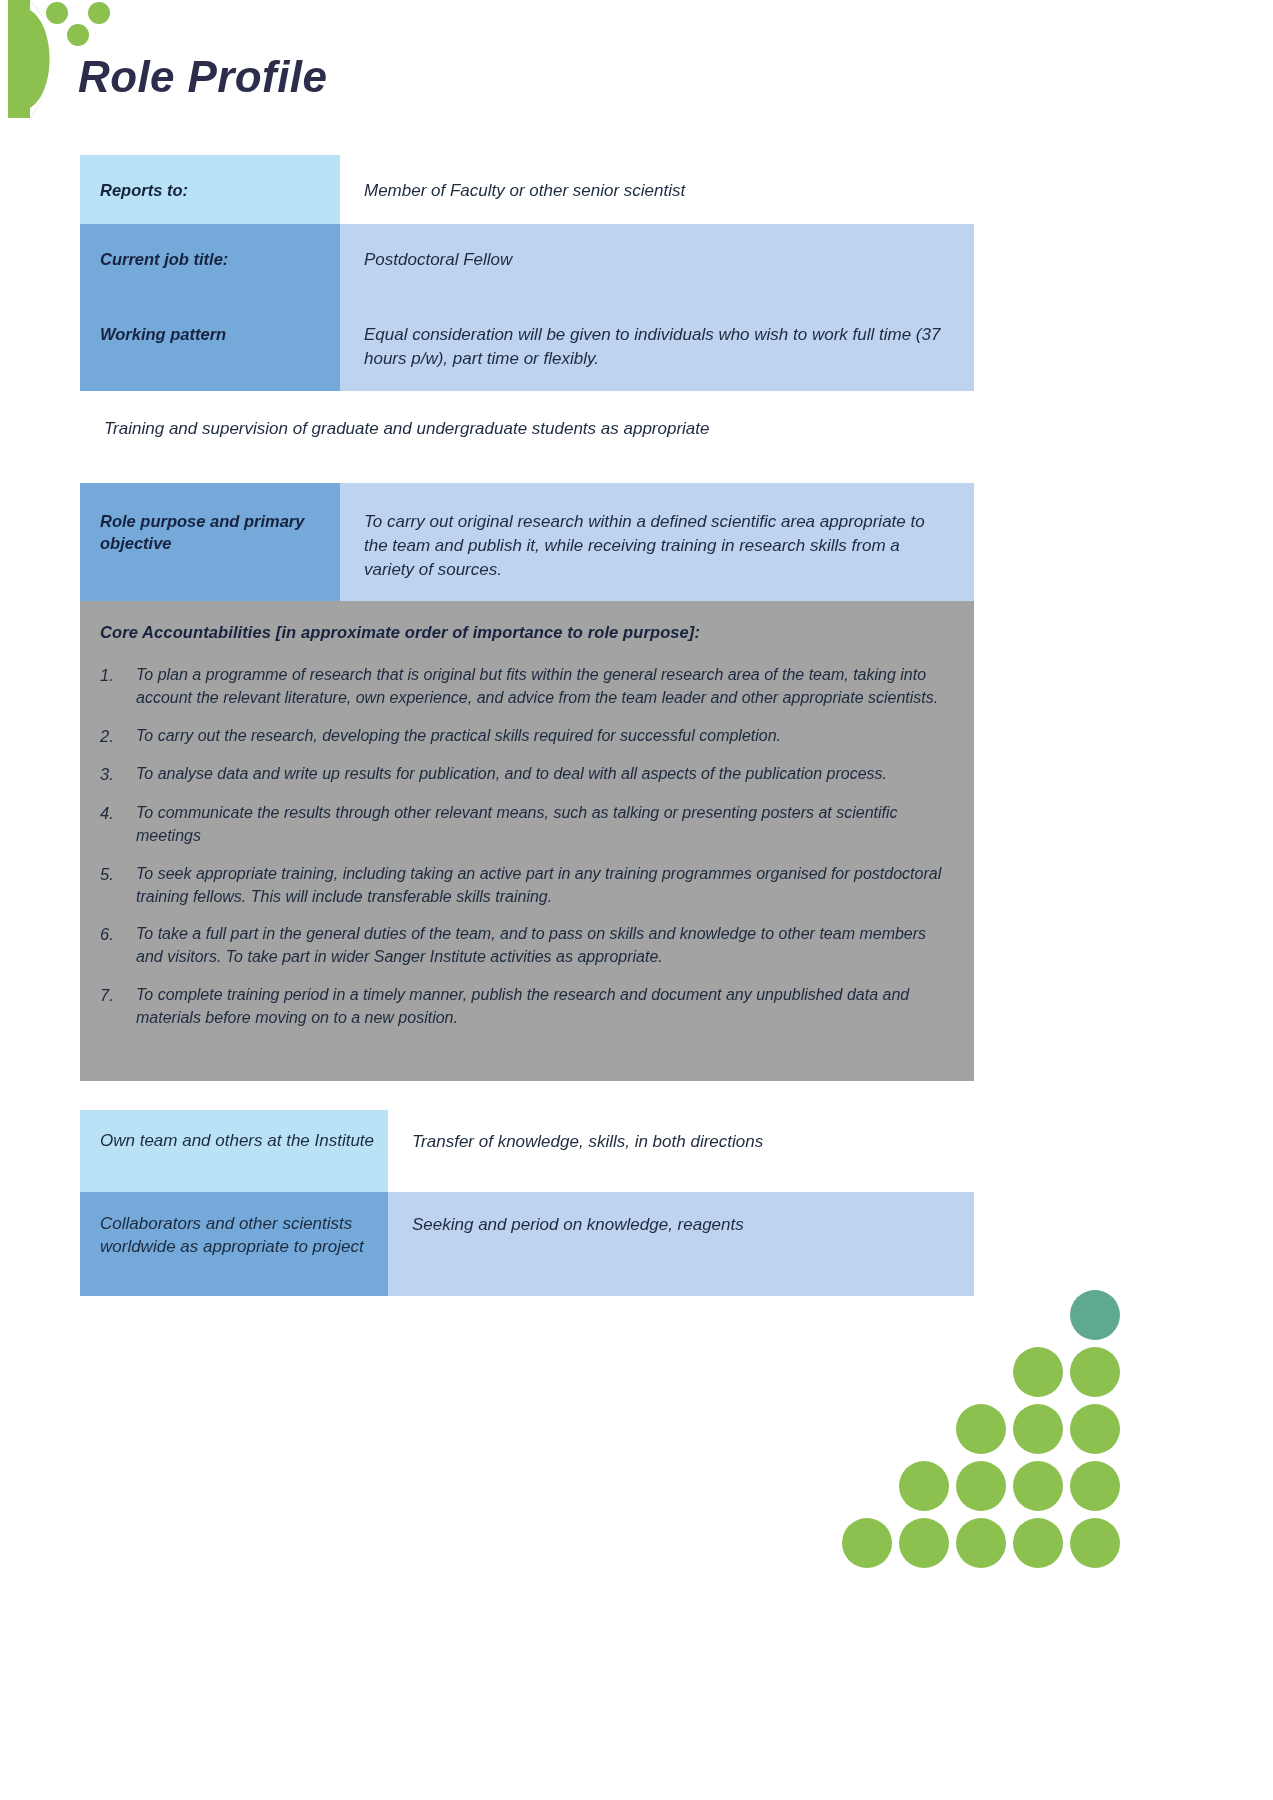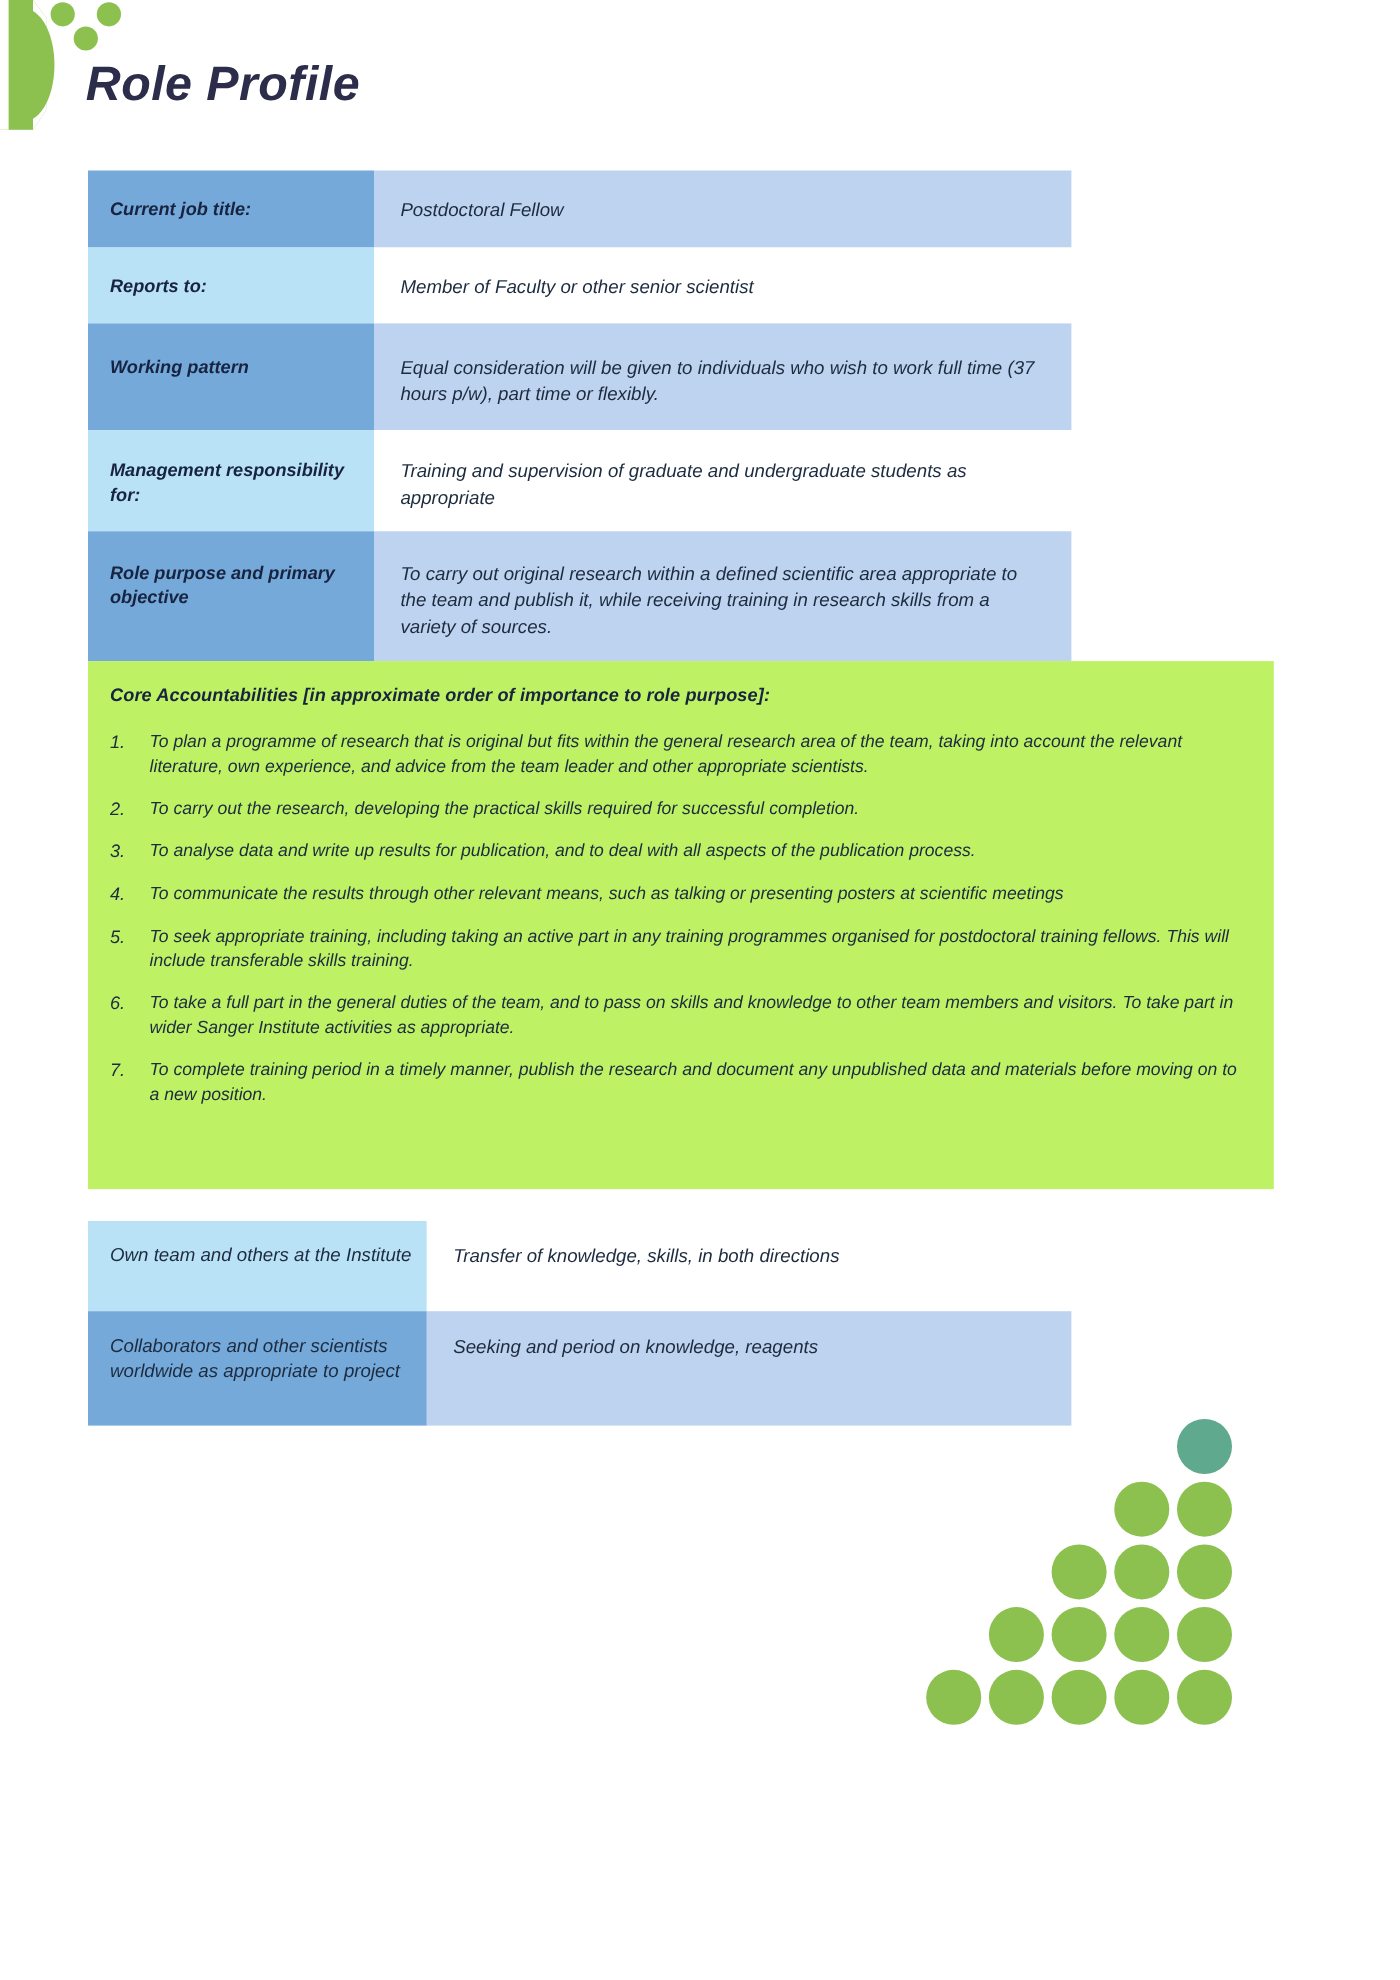--- a/index.html
+++ b/index.html
@@ -98,23 +98,23 @@
   #info-table .row.r3 .cell-label,
   #info-table .row.r3 .cell-value { height: 92px; padding-top: 26px; padding-bottom: 0; }
   #info-table .row.r4 .cell-label,
   #info-table .row.r4 .cell-value { height: 118px; padding-top: 27px; padding-bottom: 0; }
 
   
   #accountabilities {
     position: absolute;
     left: 80px;
     top: 601px;
-    width: 1078px;
+    width: 894px;
     height: 480px;
-    background: #bef264;
+    background: #a3a3a3;
     padding: 22px 22px 0 20px;
   }
   .acc-heading {
     font-size: 16.5px;
     font-weight: bold;
     color: #17233f;
     margin-bottom: 22px;
     letter-spacing: 0.1px;
   }
   .acc-item {
@@ -186,37 +186,36 @@
     </svg>
     <span class="logo-dot d1"></span>
     <span class="logo-dot d2"></span>
     <span class="logo-dot d3"></span>
   </div>
 
   <h1 class="page-title">Role Profile</h1>
 
   <div class="tbl" id="info-table">
 
+    <div class="row alt-b r1">
+      <div class="cell-label">Reports to:</div>
+      <div class="cell-value">Member of Faculty or other senior scientist</div>
+    </div>
+
     <div class="row alt-a r0">
       <div class="cell-label">Current job title:</div>
       <div class="cell-value">Postdoctoral Fellow</div>
     </div>
 
-    <div class="row alt-b r1">
-      <div class="cell-label">Reports to:</div>
-      <div class="cell-value">Member of Faculty or other senior scientist</div>
-    </div>
-
     <div class="row alt-a r2">
       <div class="cell-label">Working pattern</div>
       <div class="cell-value">Equal consideration will be given to individuals who wish to work full time (37 hours p/w), part time or flexibly.</div>
     </div>
 
     <div class="row alt-b r3">
-      <div class="cell-label">Management responsibility for:</div>
       <div class="cell-value">Training and supervision of graduate and undergraduate students as appropriate</div>
     </div>
 
     <div class="row alt-a r4">
       <div class="cell-label">Role purpose and primary objective</div>
       <div class="cell-value">To carry out original research within a defined scientific area appropriate to the team and publish it, while receiving training in research skills from a variety of sources.</div>
     </div>
 
   </div>
 

